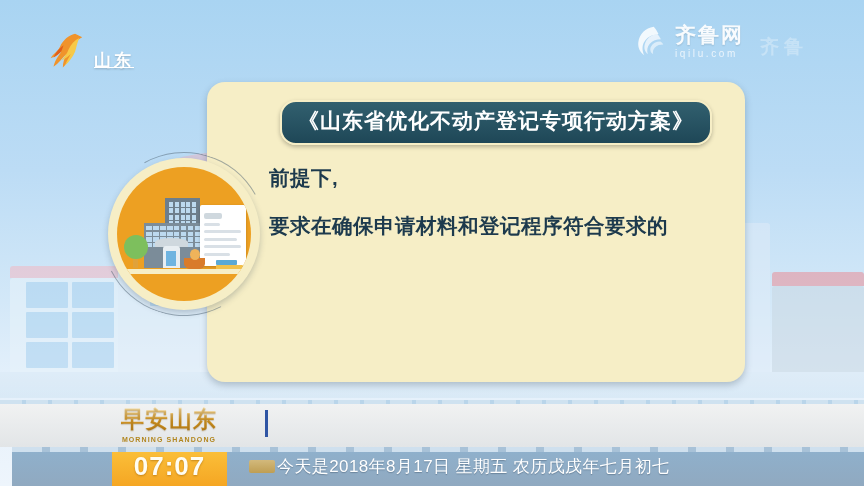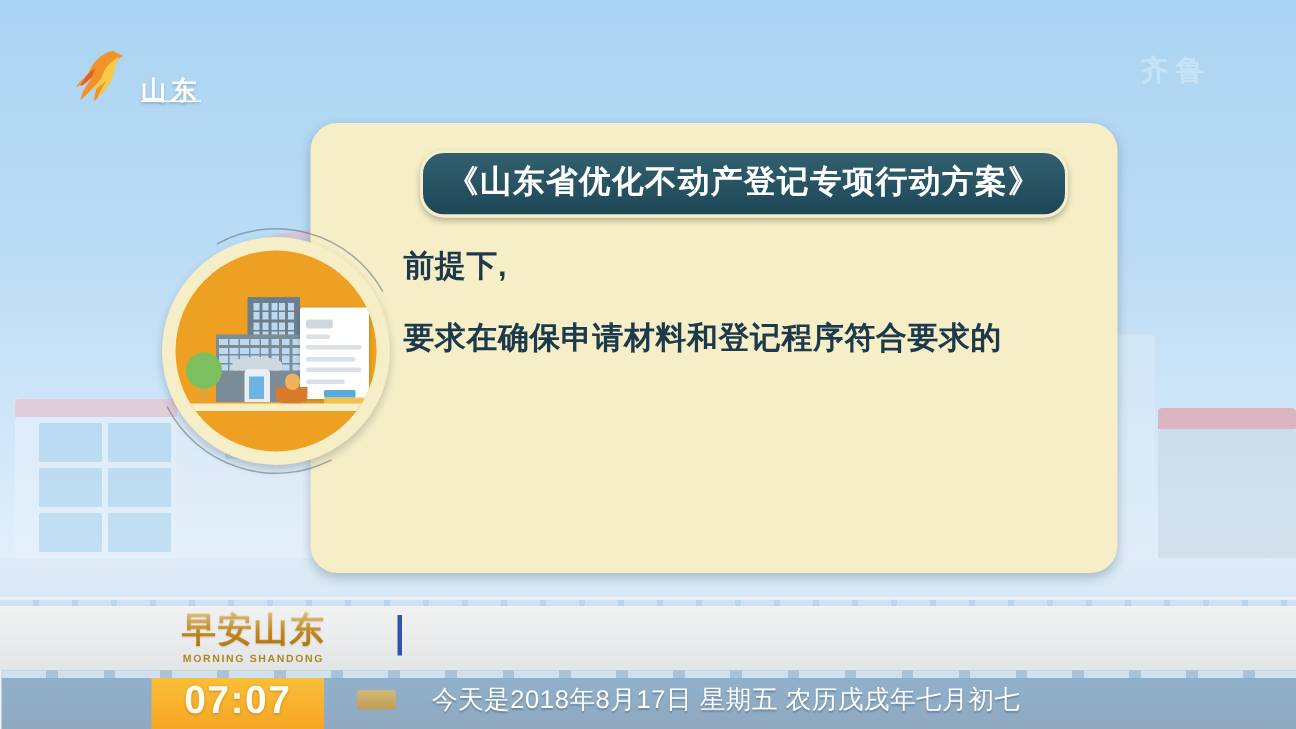--- a/index.html
+++ b/index.html
@@ -90,35 +90,35 @@
   .show-logo{position:relative;width:118px;height:40px;margin-left:110px;display:flex;flex-direction:column;align-items:center;justify-content:center;}
   .show-cn{font-size:23px;font-weight:bold;letter-spacing:1px;
     background:linear-gradient(#fff4cf,#d79a27 55%,#b47a15);
     -webkit-background-clip:text;background-clip:text;color:transparent;
     text-shadow:0 1px 1px rgba(120,80,10,.25);}
   .show-en{font-size:7px;letter-spacing:1.1px;color:#b2861f;margin-top:1px;font-weight:bold;}
   .hl-div{width:3px;height:27px;background:#2f55a4;margin:0 12px 0 10px;}
   .headline{color:#12439c;font-size:24px;font-weight:bold;letter-spacing:.5px;white-space:nowrap;}
 
   .ticker{
-    position:absolute;left:1px;right:0;bottom:0;height:39px;
+    position:absolute;left:12px;right:0;bottom:0;height:39px;
     background:linear-gradient(#8fb1cd,#90a9c0);
     display:flex;align-items:center;
   }
   .tk-top{position:absolute;left:0;right:0;top:0;height:5px;
     background:repeating-linear-gradient(90deg,#cfe0ee 0 30px,#a8c2d8 30px 38px);}
   .clock{
     width:115px;height:39px;margin-left:100px;flex:none;
     background:linear-gradient(#fbc23c,#f5a623);
     display:flex;align-items:center;justify-content:center;
     color:#fffdf2;font-size:26px;font-weight:bold;letter-spacing:1px;
     text-shadow:0 1px 2px rgba(140,80,0,.45);
   }
   .tk-items{display:flex;align-items:center;gap:60px;padding-left:22px;white-space:nowrap;overflow:hidden;}
-  .tk-item{display:flex;align-items:center;gap:24px;}
+  .tk-item{display:flex;align-items:center;gap:2px;}
   .tk-mark{width:26px;height:13px;border-radius:2px;
     background:linear-gradient(#e9bd63,#cf9a2e);opacity:.75;filter:blur(.4px);}
   .tk-text{color:#ffffff;font-size:17px;letter-spacing:.4px;text-shadow:0 1px 1px rgba(40,60,80,.35);}
 </style>
 </head>
 <body>
 
 <div class="stage">
 
   <div class="city">
@@ -192,20 +192,31 @@
 
   <div class="sd-logo">
     <svg class="sd-mark" viewBox="0 0 64 64">
       <path d="M46 8c-9 2-17 9-21 18-3 7-9 9-13 16 6-2 10-6 15-9-5 7-9 12-11 21 7-5 12-12 18-18-3 7-5 12-5 19 8-7 12-17 15-26 2-7 5-13 12-16z" fill="#f0932b"></path>
       <path d="M52 14c-7 3-12 9-15 16-2 6-6 10-10 15 5-2 9-5 13-9-3 6-6 10-8 16 6-5 11-12 14-19 2-6 3-13 6-19z" fill="#f7c948"></path>
       <path d="M30 24c-6 4-11 10-14 17 4-2 8-5 11-9z" fill="#e05f1c"></path>
     </svg>
     <span class="sd-text">山东</span>
   </div>
 
+  <div class="iqilu">
+    <svg class="iqilu-mark" viewBox="0 0 64 64">
+      <path d="M40 8C26 10 16 20 14 34c-1 9 3 17 10 22-4-8-4-17 1-24 5-8 14-11 23-12-3-5-5-9-8-12z" fill="#ffffff" opacity=".92"></path>
+      <path d="M46 20c-10 1-18 7-21 17-2 7 0 13 5 17-2-6-1-12 3-17 5-6 12-8 19-8-2-4-4-7-6-9z" fill="#ffffff" opacity=".75"></path>
+      <path d="M51 33c-7 0-13 3-16 9-2 5 0 10 4 12-1-4 0-8 3-11 4-4 9-5 14-5-1-2-3-4-5-5z" fill="#ffffff" opacity=".6"></path>
+    </svg>
+    <div class="iqilu-txt">
+      <span class="iqilu-cn">齐鲁网</span>
+      <span class="iqilu-en">iqilu.com</span>
+    </div>
+  </div>
   <div class="ghost">齐鲁</div>
 
   <div class="card">
     <div class="badge">《山东省优化不动产登记专项行动方案》</div>
     <div class="body-text">
       <div>前提下,</div>
       <div>要求在确保申请材料和登记程序符合要求的</div>
     </div>
   </div>
 

